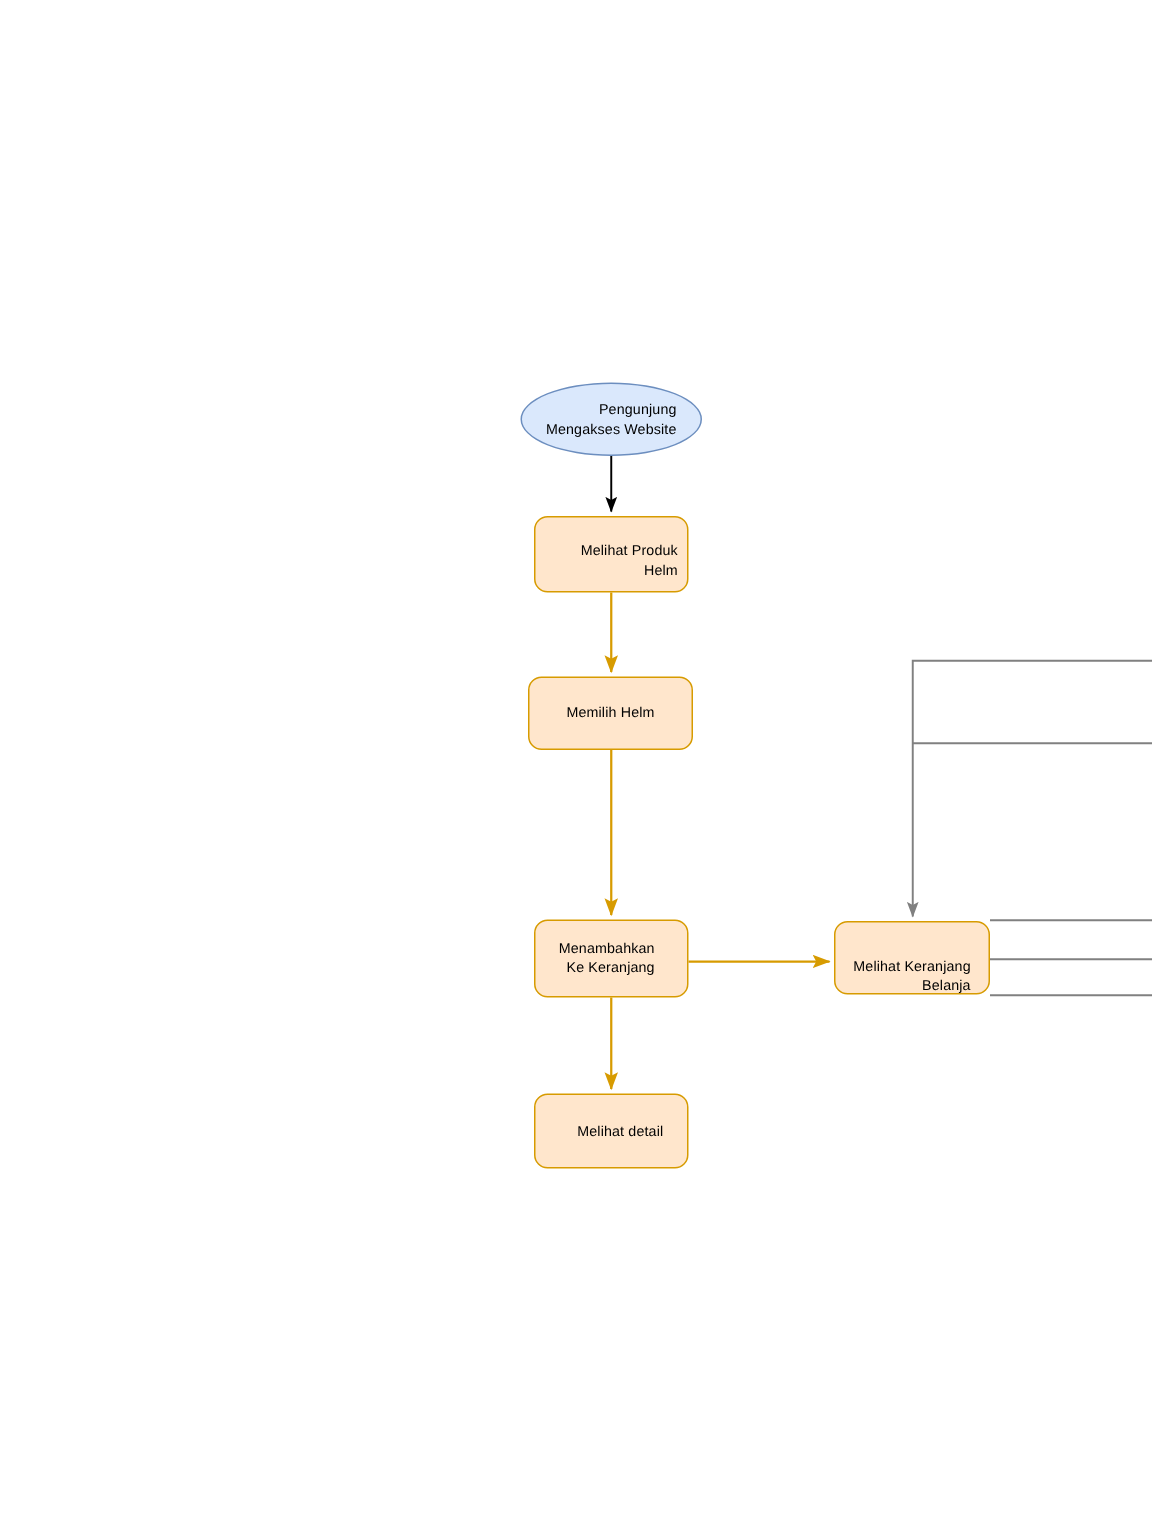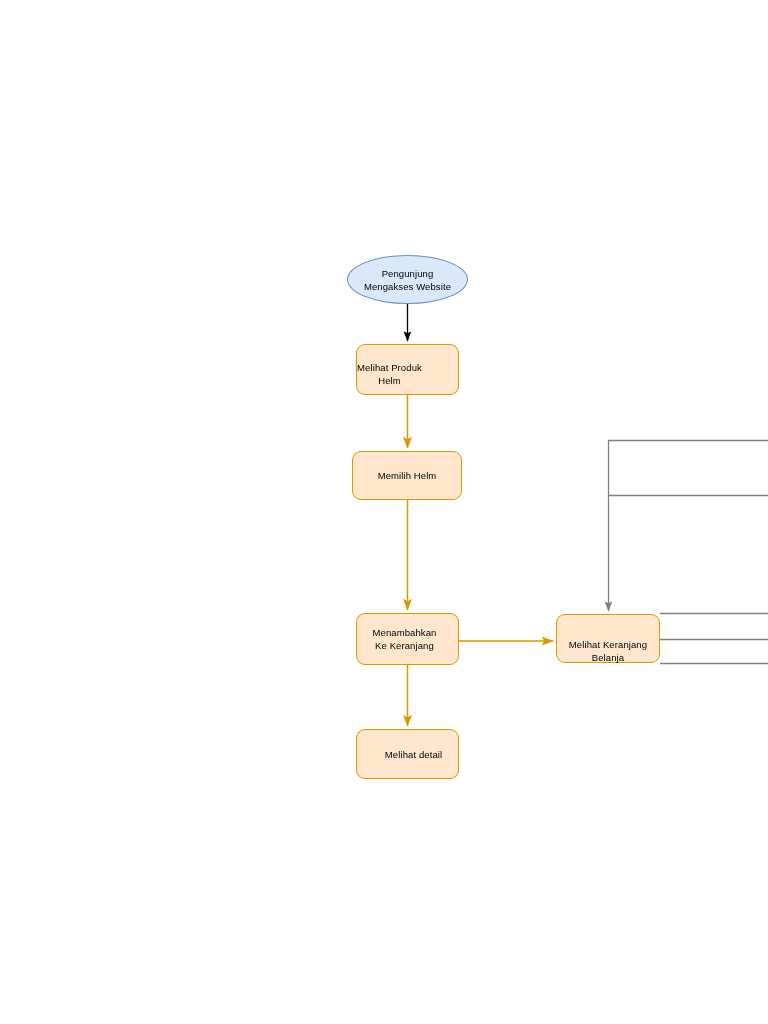--- a/index.html
+++ b/index.html
@@ -19,21 +19,21 @@
     left: 0;
     top: 0;
     width: 768px;
     height: 1024px;
   }
   .node-label {
     position: absolute;
     display: flex;
     align-items: center;
     justify-content: center;
-    text-align: center;
+    text-align: right;
     color: #000000;
     font-size: 9.5px;
     line-height: 13px;
     font-family: "Liberation Sans", sans-serif;
     white-space: pre-line;
     pointer-events: none;
     letter-spacing: 0.1px;
   }
   .shape {
     position: absolute;
@@ -93,21 +93,21 @@
     <path d="M 660 613.5 L 768 613.5" stroke="#808080" stroke-width="1.3" fill="none"></path>
     <path d="M 660 639.5 L 768 639.5" stroke="#808080" stroke-width="1.3" fill="none"></path>
     <path d="M 660 663.5 L 768 663.5" stroke="#808080" stroke-width="1.3" fill="none"></path>
   </svg>
 
   <div class="shape term" style="left:347px; top:255px; width:121px; height:49px;"></div>
   <div class="node-label" style="left:347px; top:255px; width:121px; height:49px;">Pengunjung
 Mengakses Website</div>
 
   <div class="shape proc" style="left:356px; top:344px; width:103px; height:51px;"></div>
-  <div class="node-label" style="left:338px; top:344px; width:103px; height:60px;">Melihat Produk
+  <div class="node-label" style="left:368px; top:344px; width:103px; height:60px;">Melihat Produk
 Helm</div>
 
   <div class="shape proc" style="left:352px; top:451px; width:110px; height:49px;"></div>
   <div class="node-label" style="left:352px; top:451px; width:110px; height:49px;">Memilih Helm</div>
 
   <div class="shape proc" style="left:356px; top:613px; width:103px; height:52px;"></div>
   <div class="node-label" style="left:356px; top:613px; width:97px; height:52px;">Menambahkan
 Ke Keranjang</div>
 
   <div class="shape proc" style="left:556px; top:614px; width:104px; height:49px;"></div>

